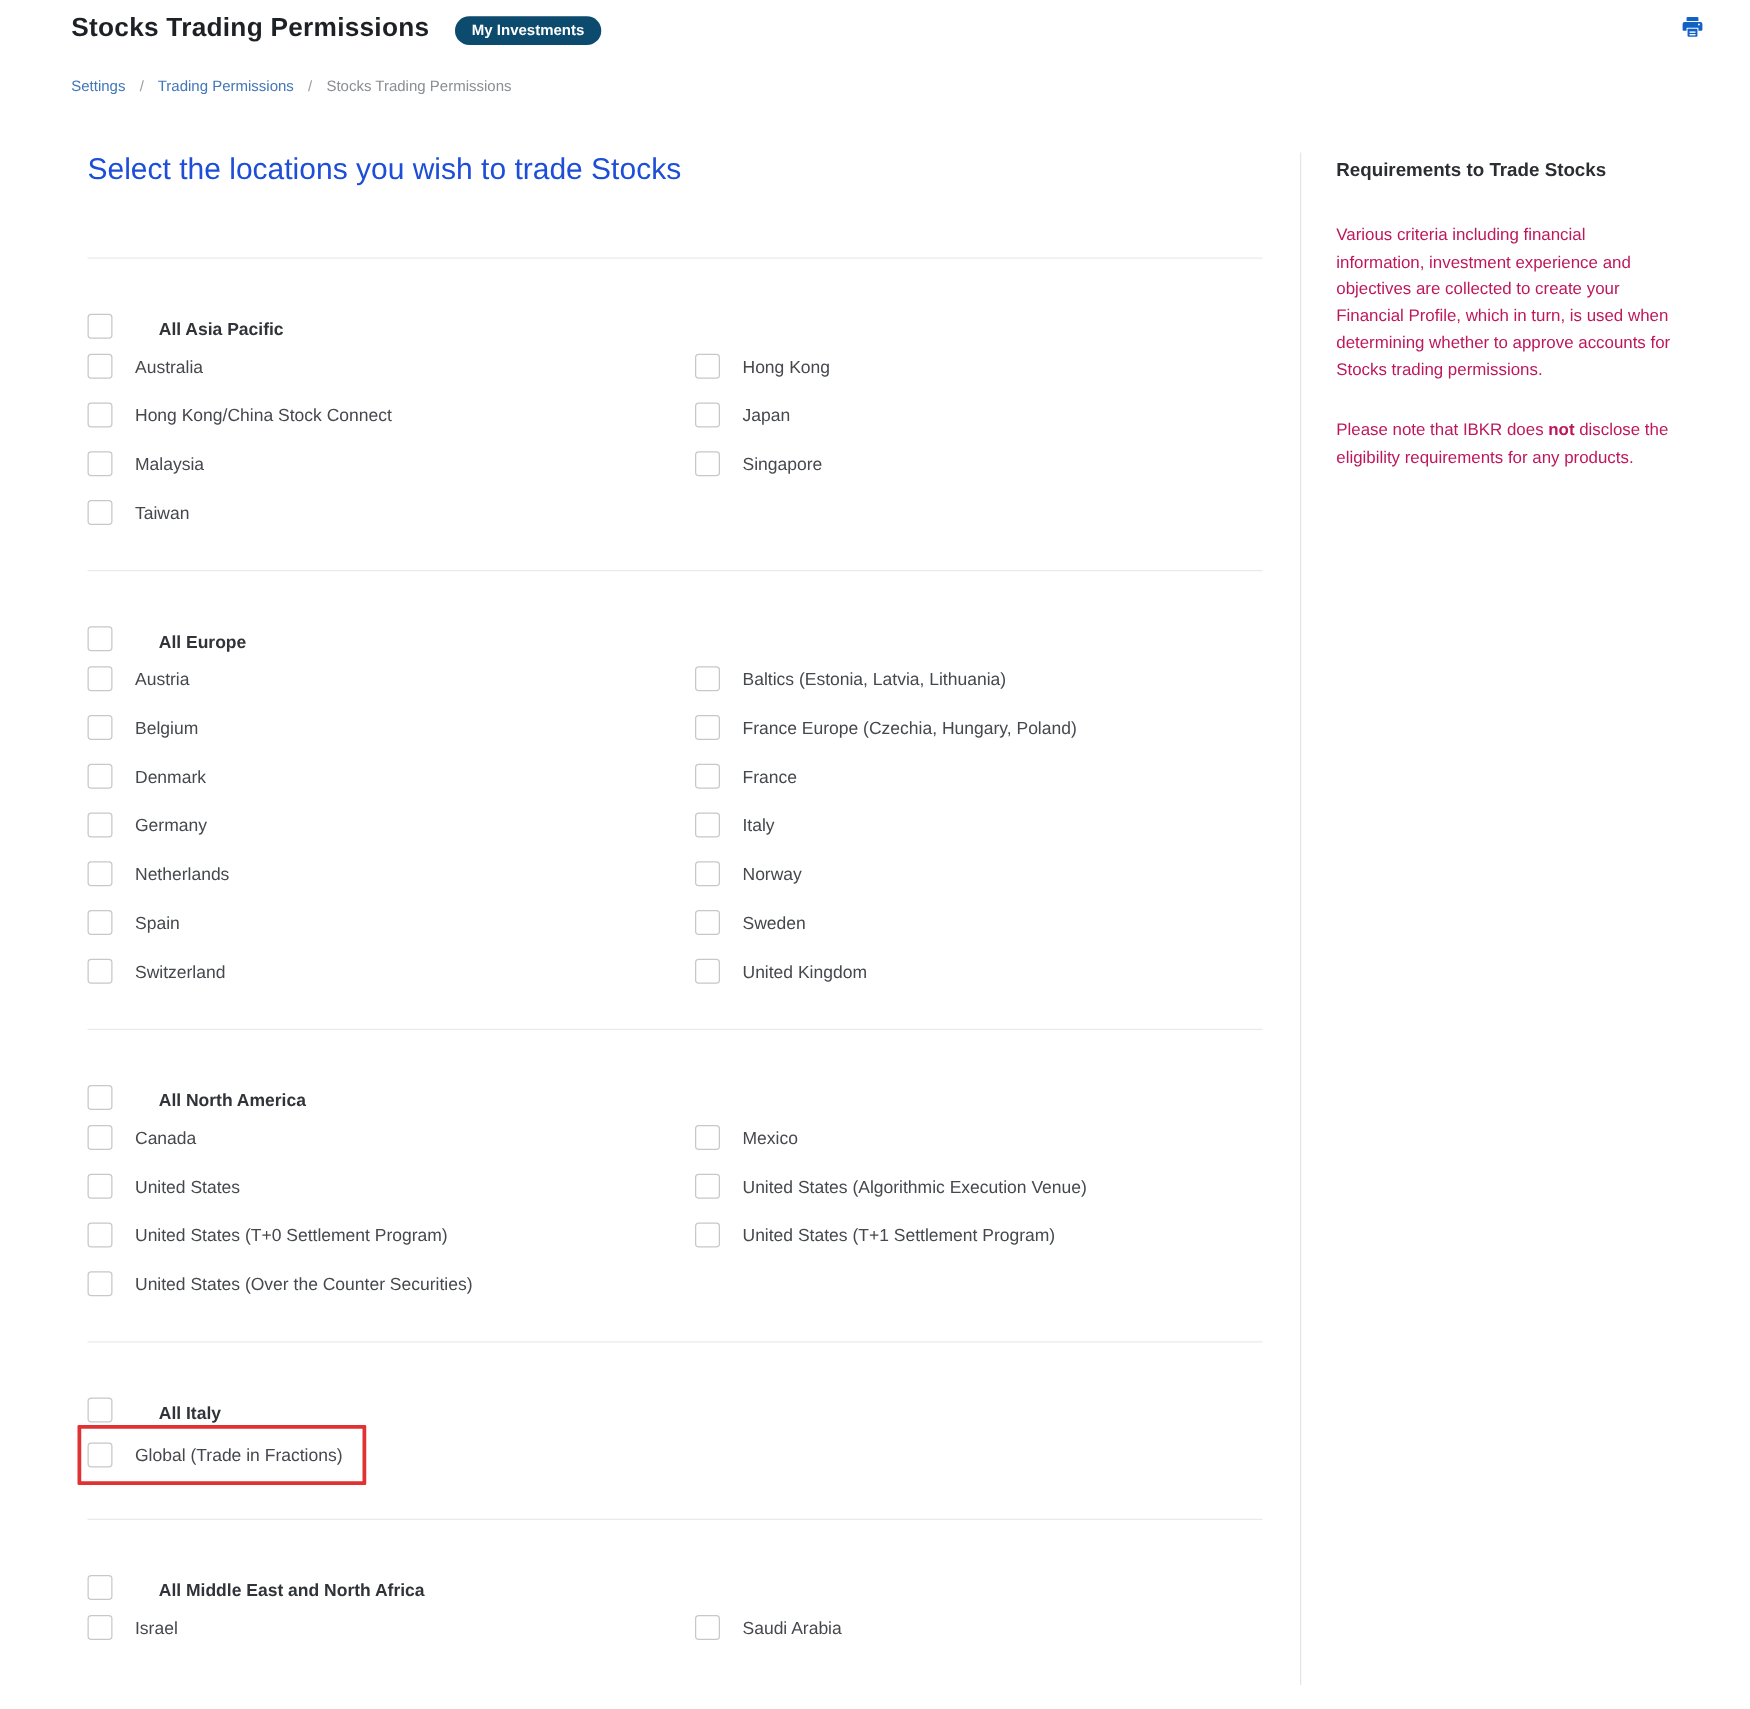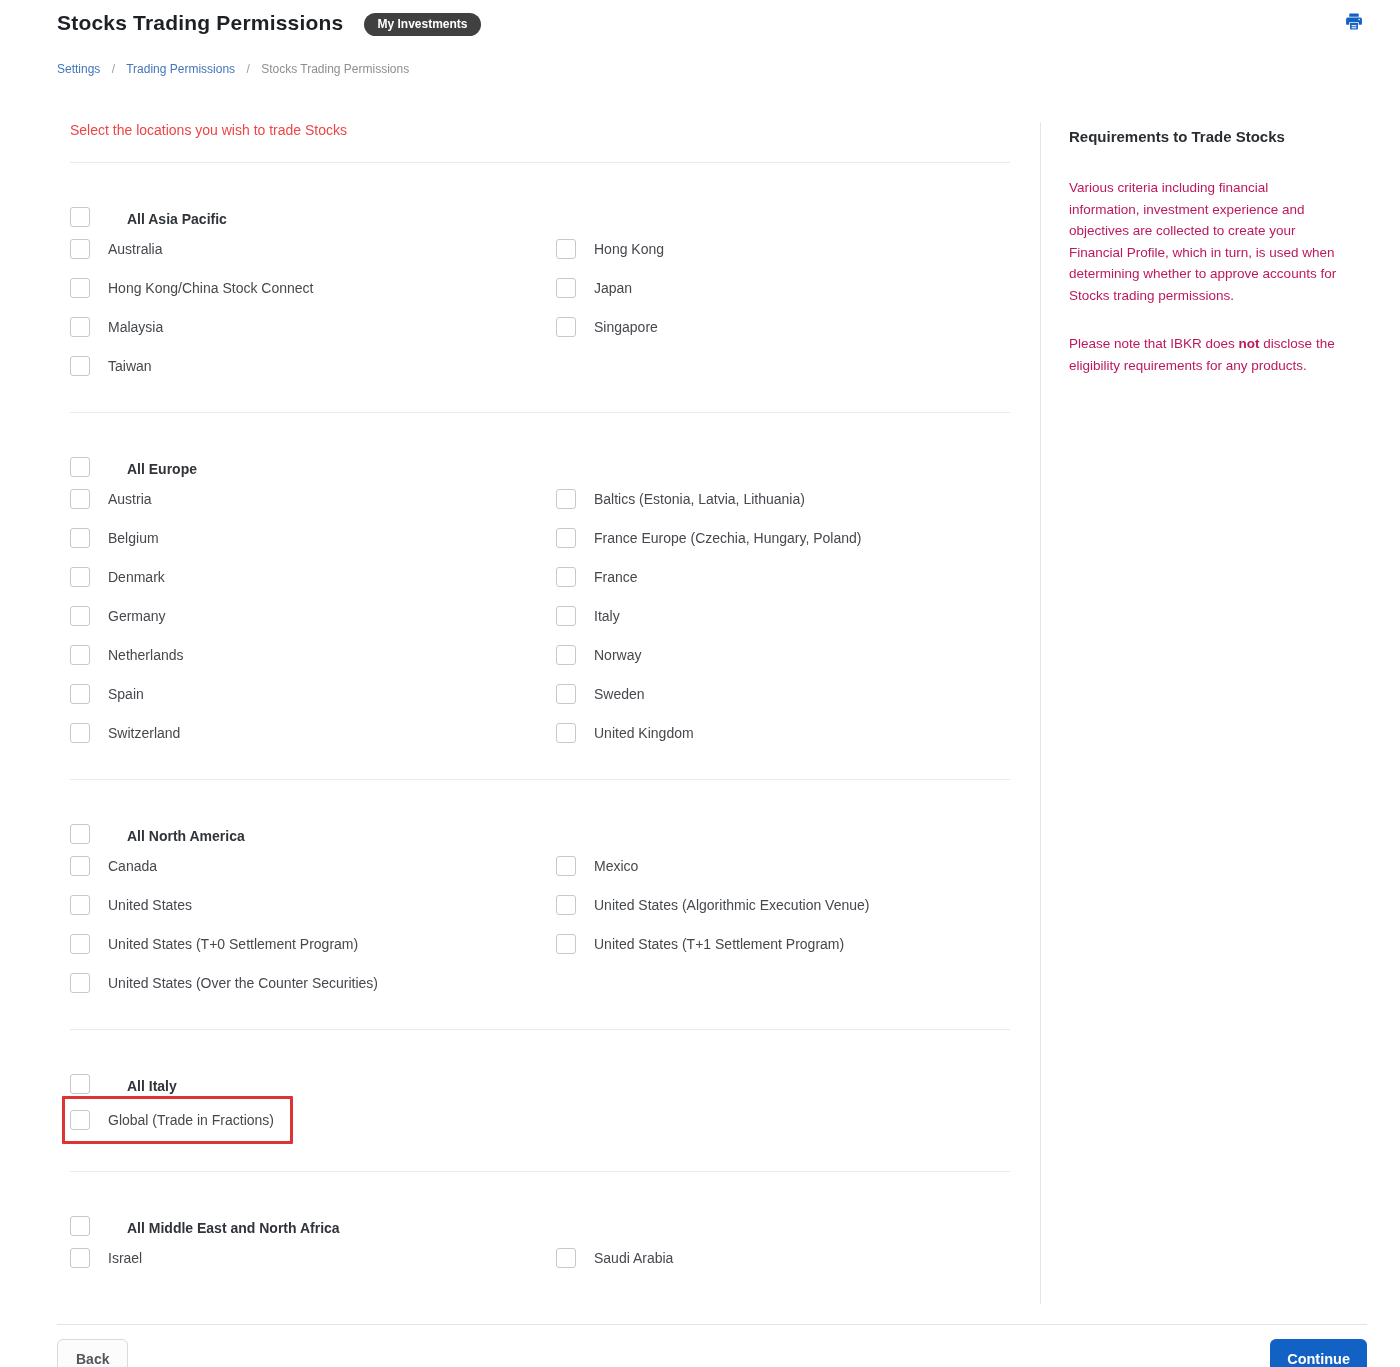--- a/index.html
+++ b/index.html
@@ -6,34 +6,34 @@
   html, body { background: #fff; }
   body {
     width: 1400px; height: 1367px; overflow: hidden;
     font-family: "Liberation Sans", sans-serif;
     color: #45484d;
   }
   
   .topbar { position: relative; padding: 11px 36px 0 57px; display: flex; align-items: center; }
   .page-title { font-size: 21px; font-weight: bold; color: #1d2025; letter-spacing: .2px; }
   .badge {
-    display: inline-block; margin-left: 21px; background: #404040; color: #fff;
+    display: inline-block; margin-left: 21px; background: #0c4a6e; color: #fff;
     font-size: 12px; font-weight: bold; padding: 4px 13px 5px; border-radius: 12px;
     position: relative; top: 1px; text-align: right;
   }
   .print-btn { position: absolute; right: 36px; top: 12px; background: none; border: none; cursor: pointer; line-height: 0; }
   
   .breadcrumb { margin: 27px 0 0 57px; font-size: 12px; }
   .crumb-link { color: #4276ba; text-decoration: none; cursor: pointer; }
   .crumb-sep { color: #9a9da0; margin: 0 8px; }
   .crumb-current { color: #8b8e92; }
   
   .content { display: flex; margin: 46px 33px 0 70px; align-items: stretch; }
   .main { width: 940px; flex: none; }
-  .main-heading { font-size: 14px; font-weight: normal; color: #ef4444; margin-bottom: 24px; }
+  .main-heading { font-size: 24px; font-weight: normal; color: #1d4ed8; margin-bottom: 56px; }
   #sections { border-top: 1px solid #e9eaeb; }
   .section { padding: 24px 0 27px; border-bottom: 1px solid #e9eaeb; }
   .section:last-child { border-bottom: none; }
   .header-row { min-height: 40px; display: flex; align-items: flex-end; margin-bottom: 2px; gap: 19px; }
   .row-grid { display: grid; grid-template-columns: 486px 1fr; }
   .cell { min-height: 39px; display: flex; align-items: center; }
   .row-inner { display: flex; align-items: center; }
   .cb {
     width: 20px; height: 20px; flex: 0 0 20px; background: #fff;
     border: 1px solid #c6c8ca; border-radius: 3px; cursor: pointer;

